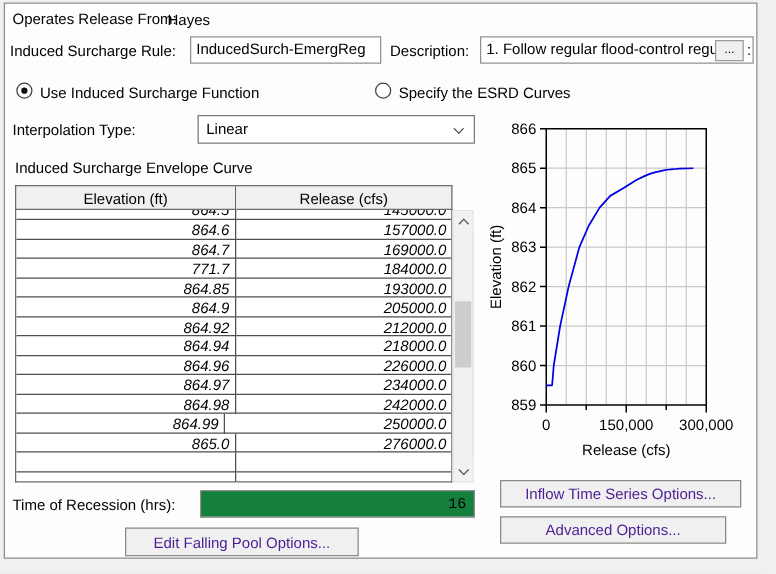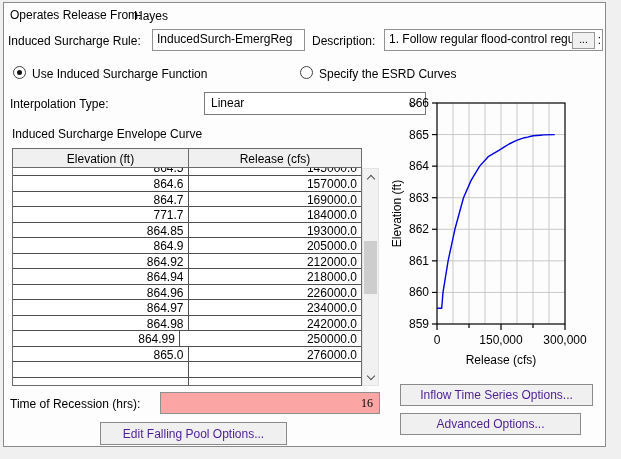--- a/index.html
+++ b/index.html
@@ -27,21 +27,21 @@
   }
   .desc-trail { position:absolute; right:1px; top:3px; }
 
   .radio { position:absolute; width:13px; height:13px; border:1px solid #404040;
     border-radius:50%; background:#fff; }
   .radio.sel::after { content:""; position:absolute; left:3px; top:3px;
     width:5px; height:5px; border-radius:50%; background:#111; }
 
   .combo {
     position:absolute; background:#fff; border:1px solid #7a7a7a;
-    padding:3px 20px 0 6px; white-space:nowrap;margin-left:46px;
+    padding:3px 20px 0 6px; white-space:nowrap;
   }
   .chev-down {
     position:absolute; right:9px; top:7px; width:6px; height:6px;
     border-right:1.4px solid #555; border-bottom:1.4px solid #555;
     transform:rotate(45deg);
   }
 
   
   .tbl-hdr { position:absolute; display:flex; }
   .hdr-cell {
@@ -73,23 +73,23 @@
   .sb-up .sb-chev { transform:rotate(-135deg); margin-top:4px; }
   .sb-dn .sb-chev { transform:rotate(45deg); margin-bottom:3px; }
   .sthumb { position:absolute; left:1px; width:13px; background:#cdcdcd; }
 
   .btn {
     position:absolute; background:#f0f0f0; border:1px solid #8a8a8a;
     font-family:"Liberation Sans", sans-serif; font-size:12px; color:#4c1d95;
     text-align:center; cursor:default; padding:0;
   }
   .num-input {
-    position:absolute; background:#fca5a5; border:1px solid #8f8f8f;
+    position:absolute; background:#15803d; border:1px solid #8f8f8f;
     text-align:right; padding:3px 6px 0 4px;
-    font-family:Liberation Serif, serif; font-size:12px;
+    font-family:Liberation Mono, monospace; font-size:12px;
   }
   svg text { font-family:"Liberation Sans", sans-serif; font-size:12px; fill:#000; }
 </style>
 </head>
 <body>
 
 <div class="screen">
   <div class="panel"></div>
 
   <div class="lbl" style="left:10px; top:8px;">Operates Release From:</div>
@@ -115,21 +115,21 @@
   <div class="combo" style="left:158px; top:92px; width:222px; height:23px;">
     <span>Linear</span>
     <span class="chev-down"></span>
   </div>
 
   <div class="lbl" style="left:12px; top:127px;">Induced Surcharge Envelope Curve</div>
   <div class="tbl-hdr" style="left:12px; top:148px;">
     <div class="hdr-cell" style="width:177px;">Elevation (ft)</div>
     <div class="hdr-cell" style="width:173px;">Release (cfs)</div>
   </div>
-  <div class="tbl-body" style="left:12px; top:168px; width:350px; height:218px;" id="tbl-body">
+  <div class="tbl-body" style="left:12px; top:168px; width:350px; height:218px;font-style:italic;" id="tbl-body">
       <div class="trow clip-top">
         <div class="tcell" style="width: 176px;">
           <span>864.5</span>
         </div>
         <div class="tcell" style="width: 173px;">
           <span>145000.0</span>
         </div>
       </div>
       <div class="trow">
         <div class="tcell" style="width: 176px;"><span>864.6</span></div>

